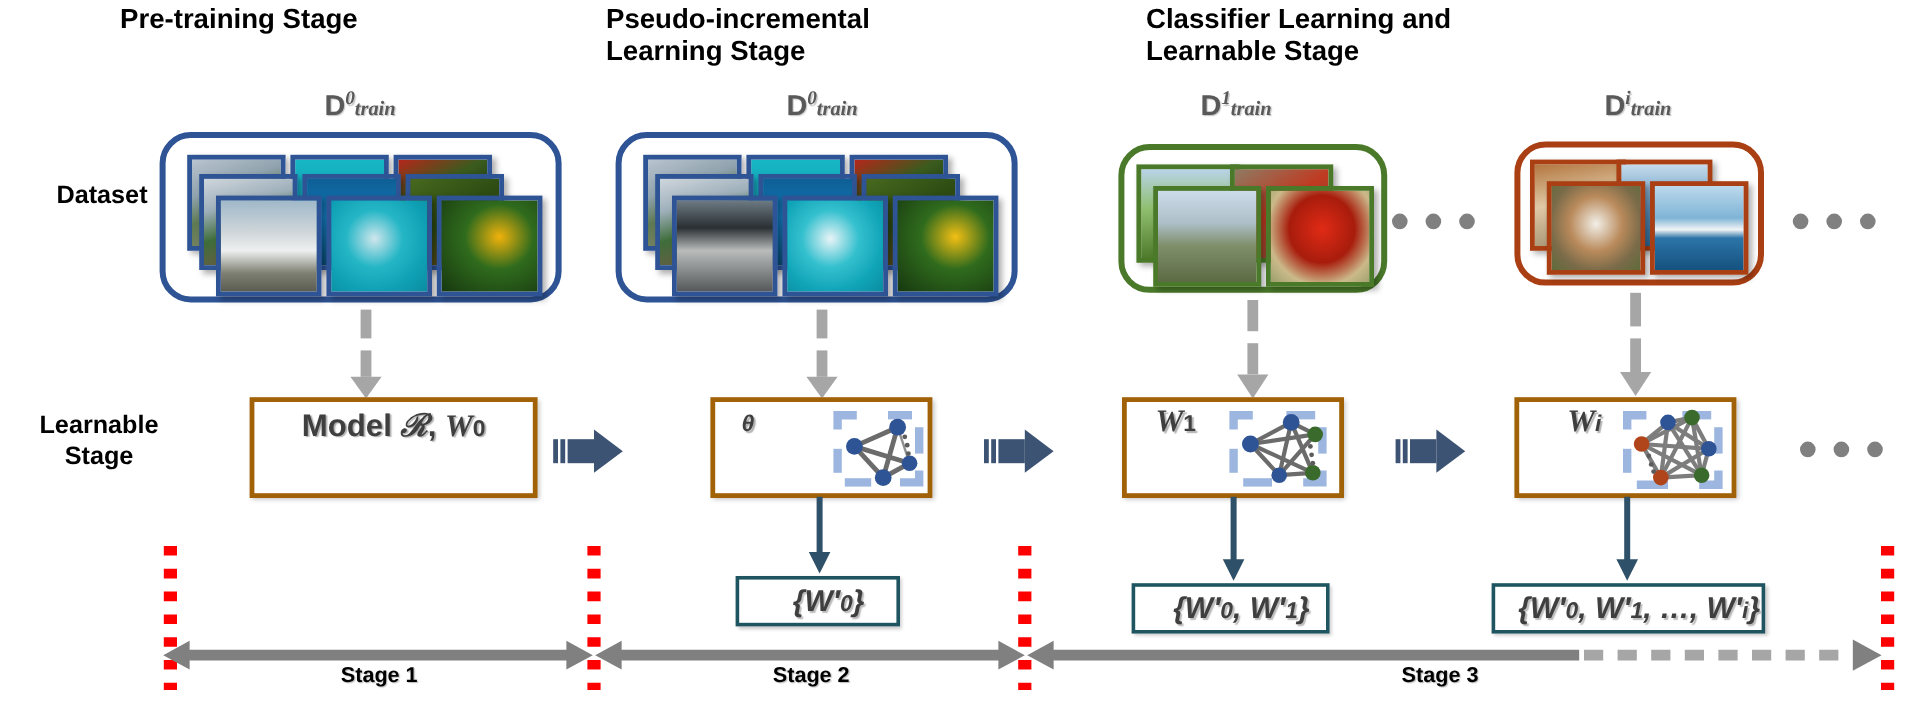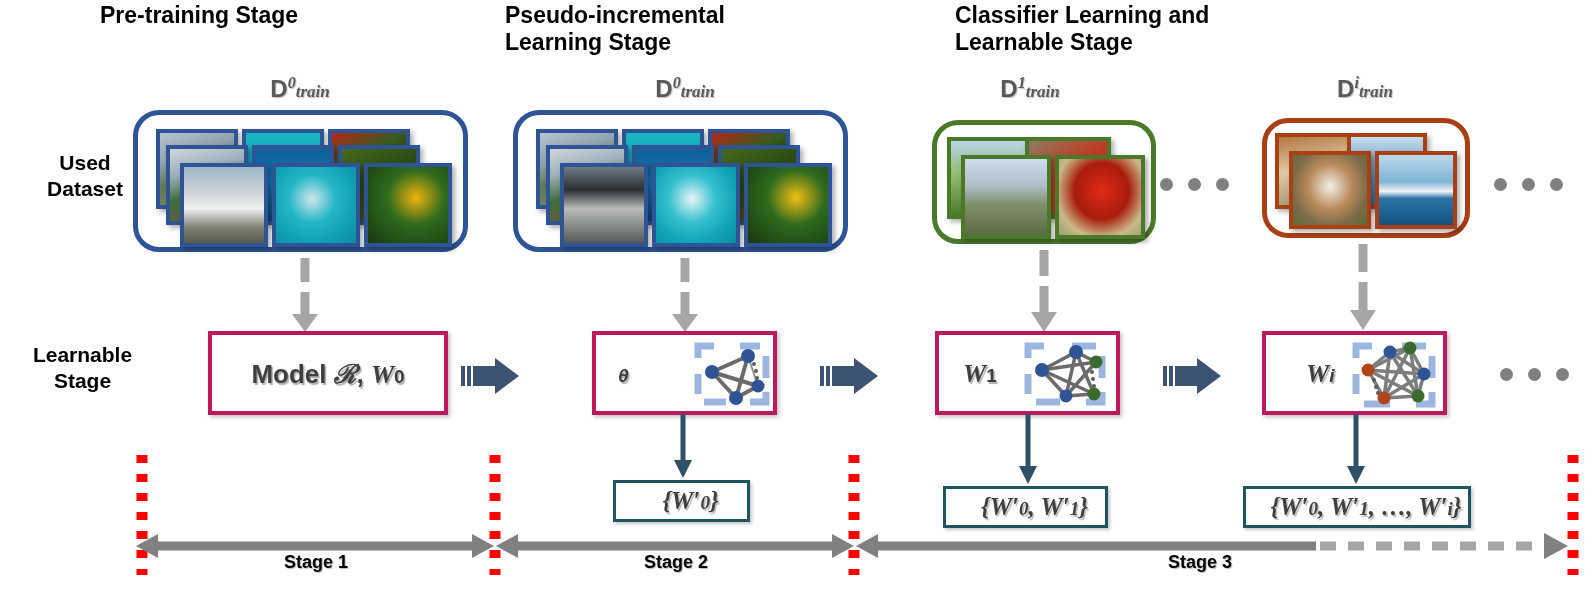--- a/index.html
+++ b/index.html
@@ -21,32 +21,32 @@
   .ds-green{border:5px solid #4a7a29;}
   .ds-brown{border:5px solid #a93f13;}
 
   .thumb{position:absolute;box-sizing:border-box;overflow:hidden;
          box-shadow:3px 3px 5px rgba(0,0,0,.32);}
   .tb-blue{border:4px solid #2e5496;}
   .tb-green{border:4px solid #4a7a29;}
   .tb-brown{border:4px solid #a93f13;}
 
   
-  .mbox{border:4px solid #be185d;background:#fff;box-sizing:border-box;
-        display:flex;align-items:center;justify-content:center;
+  .mbox{border:4px solid #a16207;background:#fff;box-sizing:border-box;
+        display:flex;align-items:flex-start;justify-content:center;
         box-shadow:2px 2px 4px rgba(0,0,0,.25);}
   .mlabel{font-weight:bold;font-size:26px;color:#3f3f3f;
           text-shadow:1.5px 1.5px 1px rgba(160,160,160,.85);white-space:nowrap;}
   .mlabel i{font-family:"Liberation Serif","DejaVu Serif",serif;font-style:italic;}
   .wbox{border:3px solid #1f5560;background:#fff;box-sizing:border-box;
         display:flex;align-items:center;justify-content:center;
         box-shadow:2px 2px 3px rgba(0,0,0,.22);}
   .wlabel{font-weight:bold;font-size:25px;color:#3f3f3f;white-space:nowrap;
           text-shadow:1.5px 1.5px 1px rgba(170,170,170,.8);
-          font-family:Liberation Serif, serif;font-style:italic;margin-left:18px;}
+          font-family:Liberation Sans, sans-serif;font-style:italic;margin-left:18px;}
 
   .dots3{display:flex;gap:15px;align-items:center;}
   .dots3 span{width:13px;height:13px;border-radius:50%;background:#808080;display:block;}
 
   .stage-lab{font-weight:bold;font-size:18px;color:#000;text-align:center;
              text-shadow:1px 1px 1px rgba(170,170,170,.8);}
   svg{display:block;overflow:visible;}
 </style>
 </head>
 <body>
@@ -57,21 +57,20 @@
   <div>Pseudo-incremental</div>
   <div>Learning Stage</div>
 </div>
 
 <div class="abs stage-title" style="left:955px;top:2px;width:440px;">
   <div>Classifier Learning and</div>
   <div>Learnable Stage</div>
 </div>
 
 <div class="abs row-label" style="left:10px;top:150px;width:150px;">
-  <div>Used</div>
   <div>Dataset</div>
 </div>
 <div class="abs row-label" style="left:0px;top:342px;width:165px;">
   <div>Learnable</div>
   <div>Stage</div>
 </div>
 
 <div class="abs dstitle" style="left:235px;top:74px;width:130px;">
   <span>D</span><span class="sup">0</span><i class="sub">train</i>
 </div>

